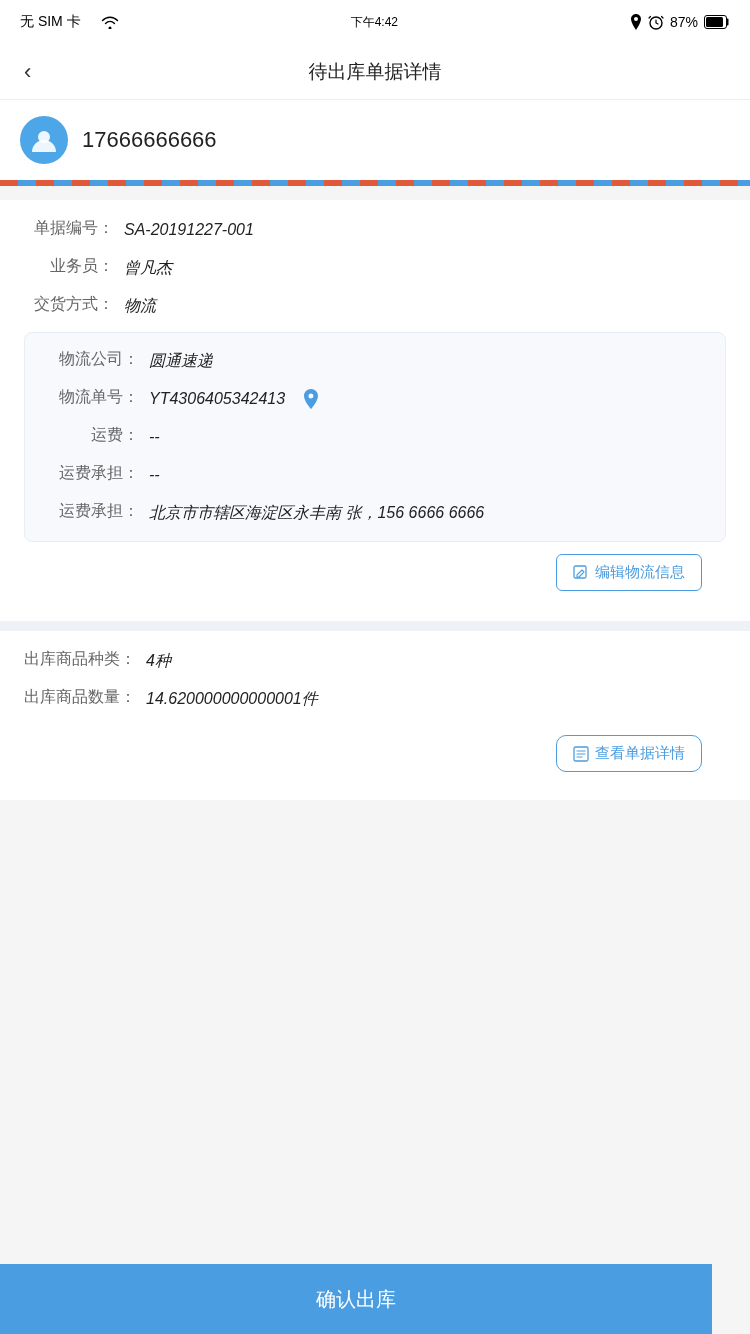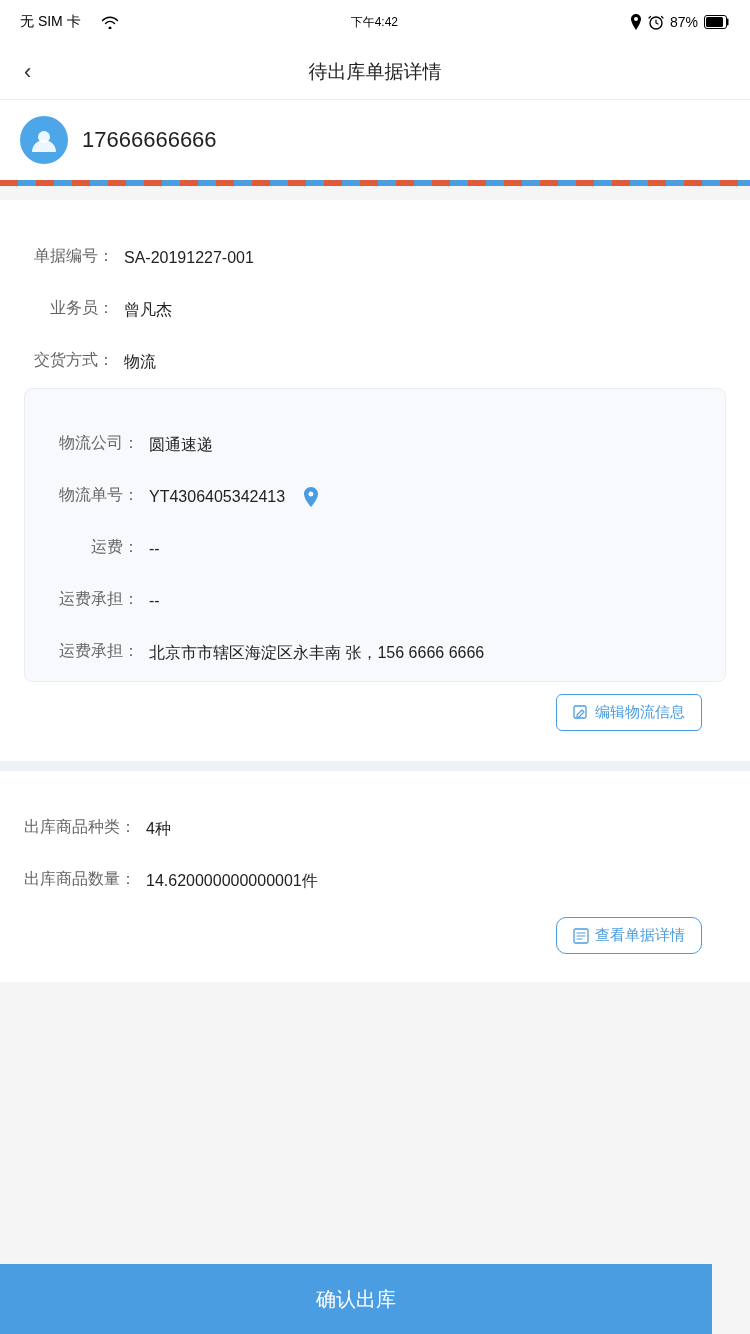--- a/index.html
+++ b/index.html
@@ -92,34 +92,34 @@
       background: #fff;
       margin: 14px 0 0 0;
       padding: 18px 24px;
     }
 
     .info-row {
       display: flex;
       align-items: flex-start;
       margin-bottom: 14px;
       font-size: 16px;
-      margin-top: 28px;
     }
     .info-row:last-child { margin-bottom: 0; }
     .info-label {
       color: #666;
       min-width: 90px;
       text-align: right;
       flex-shrink: 0;
     }
     .info-value {
       color: #222;
       margin-left: 10px;
       flex: 1;
       line-height: 1.5;
+      font-style: italic;
     }
 
     
     .logistics-card {
       background: #f7f9fc;
       border: 1px solid #e8eef5;
       border-radius: 8px;
       margin: 10px 0 0 0;
       padding: 16px 24px 16px 24px;
     }

